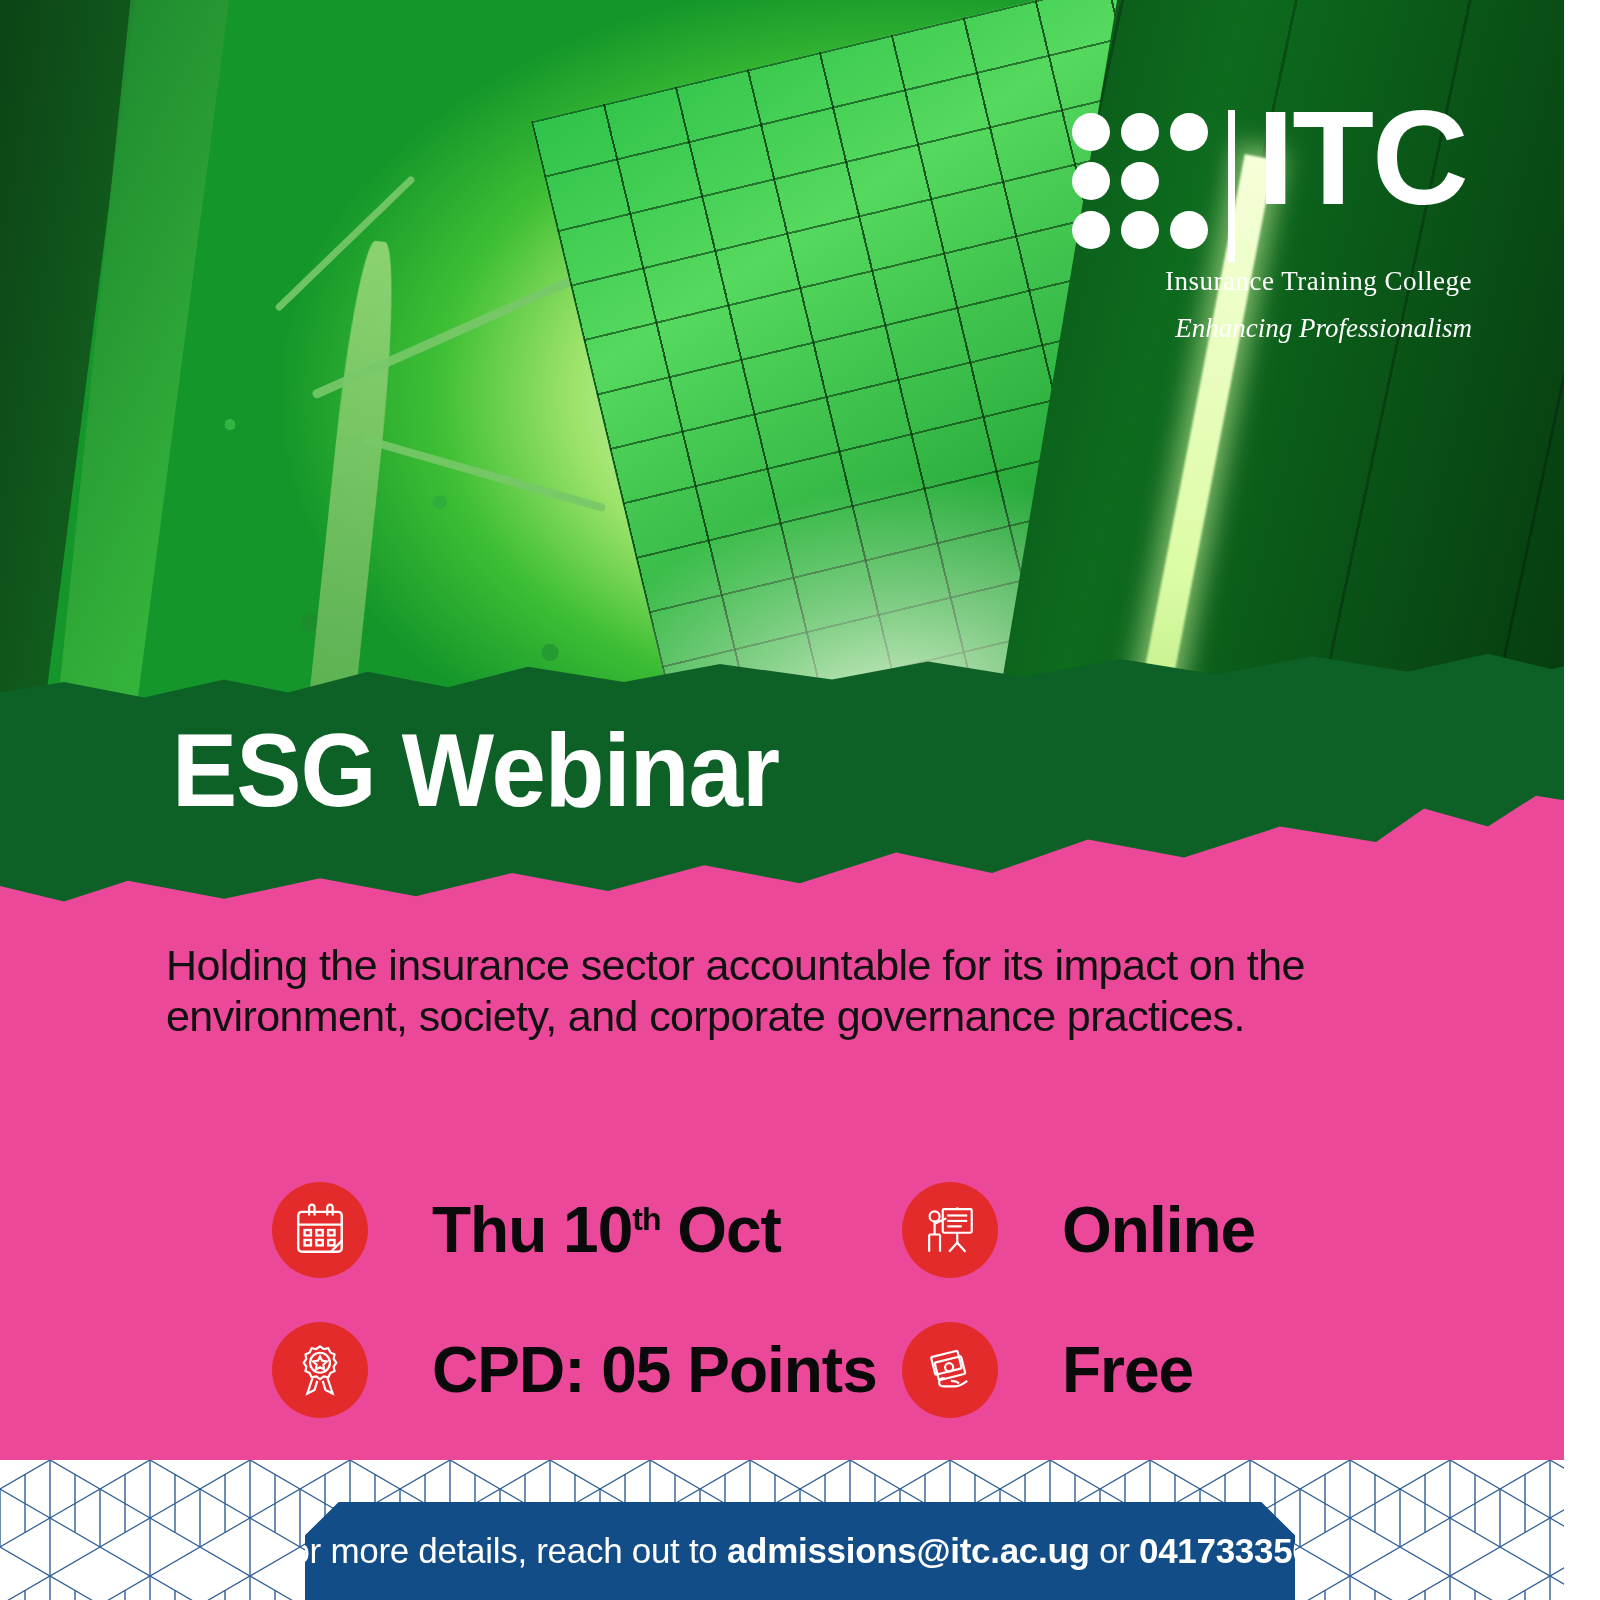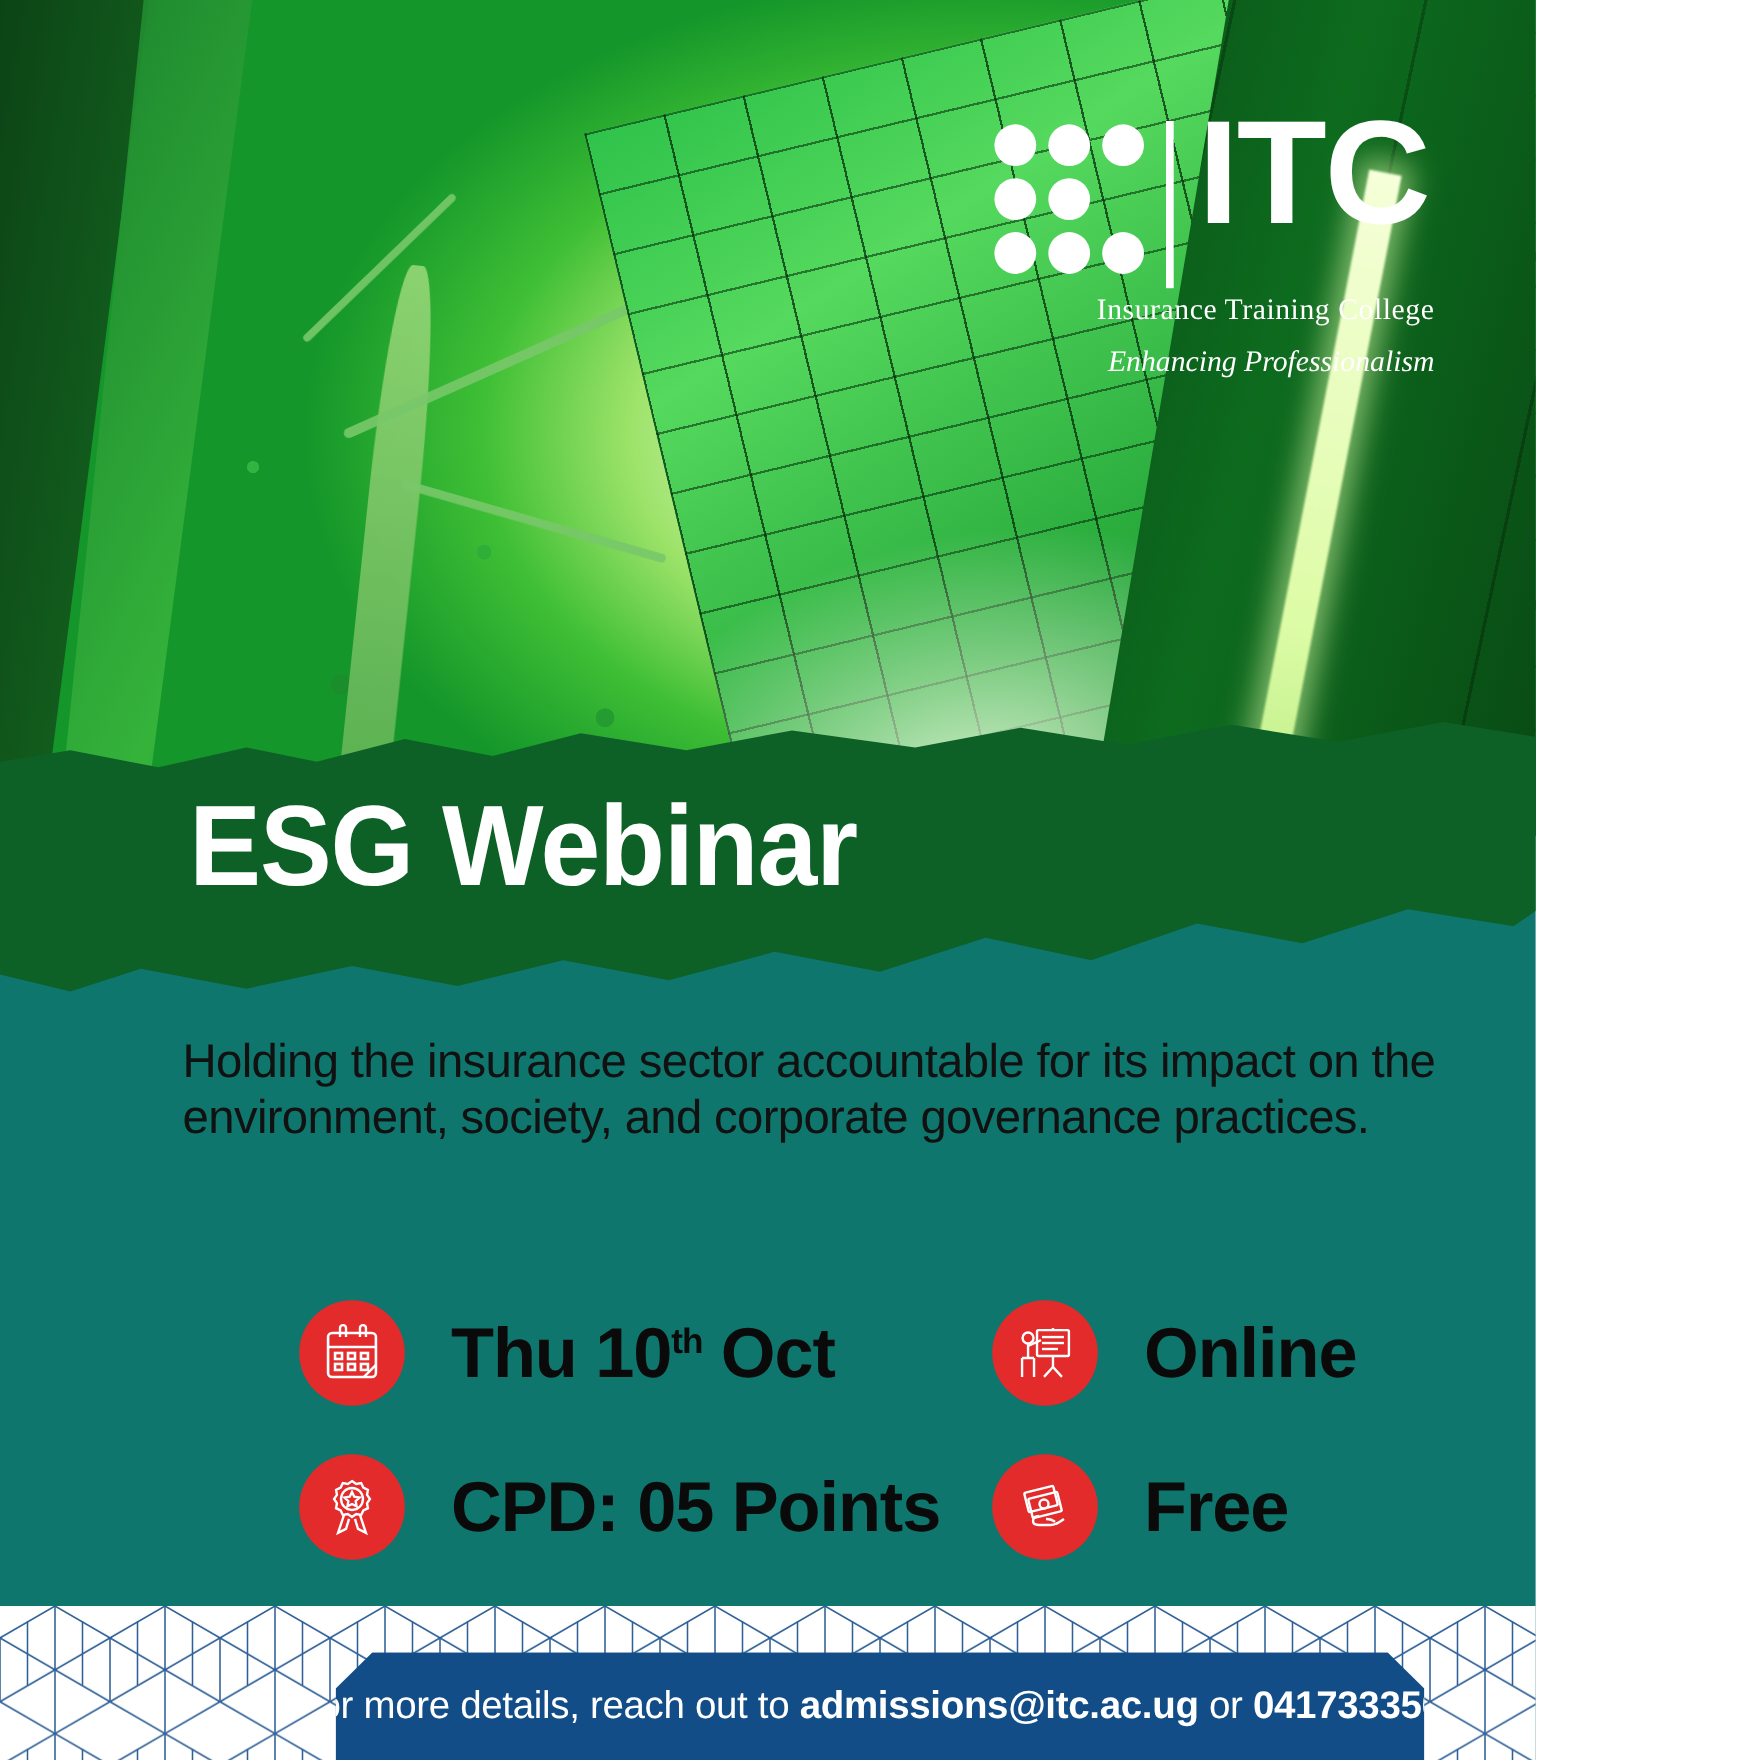--- a/index.html
+++ b/index.html
@@ -3,21 +3,21 @@
 <meta charset="utf-8">
 <style>
   * { margin:0; padding:0; box-sizing:border-box; }
   html, body { width:1600px; height:1600px; }
   body {
     font-family: "Liberation Sans", sans-serif;
     background:#ffffff;
     overflow:hidden;
     position:relative;
   }
-  .poster { position:relative; width:1396px; height:1600px; background:#0f766e; overflow:hidden; }
+  .poster { position:relative; width:1564px; height:1600px; background:#ec4899; overflow:hidden; }
 
   
   .hero {
     position:absolute; top:0; left:0; width:1600px; height:760px;
     overflow:hidden;
     background:#0b5a1d;
   }
   .hero-sky {
     position:absolute; inset:0;
     background:
@@ -146,21 +146,21 @@
   .details { position:absolute; left:272px; top:1160px; width:1180px; }
   .det-row { display:flex; align-items:center; height:140px; }
   .det-item { display:flex; align-items:center; }
   .det-item.col1 { width:630px; }
   .det-icon {
     width:96px; height:96px; border-radius:50%; background:#E32B2B;
     display:flex; align-items:center; justify-content:center; flex:0 0 auto;
   }
   .det-icon svg { display:block; }
   .det-label {
-    margin-left:42px;
+    margin-left:64px;
     font-family:"Liberation Sans", sans-serif;
     font-weight:700; font-size:64px; color:#0a0a0a; letter-spacing:-1px;
     white-space:nowrap;
     text-align:right;
   }
   .det-label sup { font-size:.5em; vertical-align:super; }
 
   
   .pattern {
     position:absolute; left:0; bottom:0; width:1600px; height:140px;

